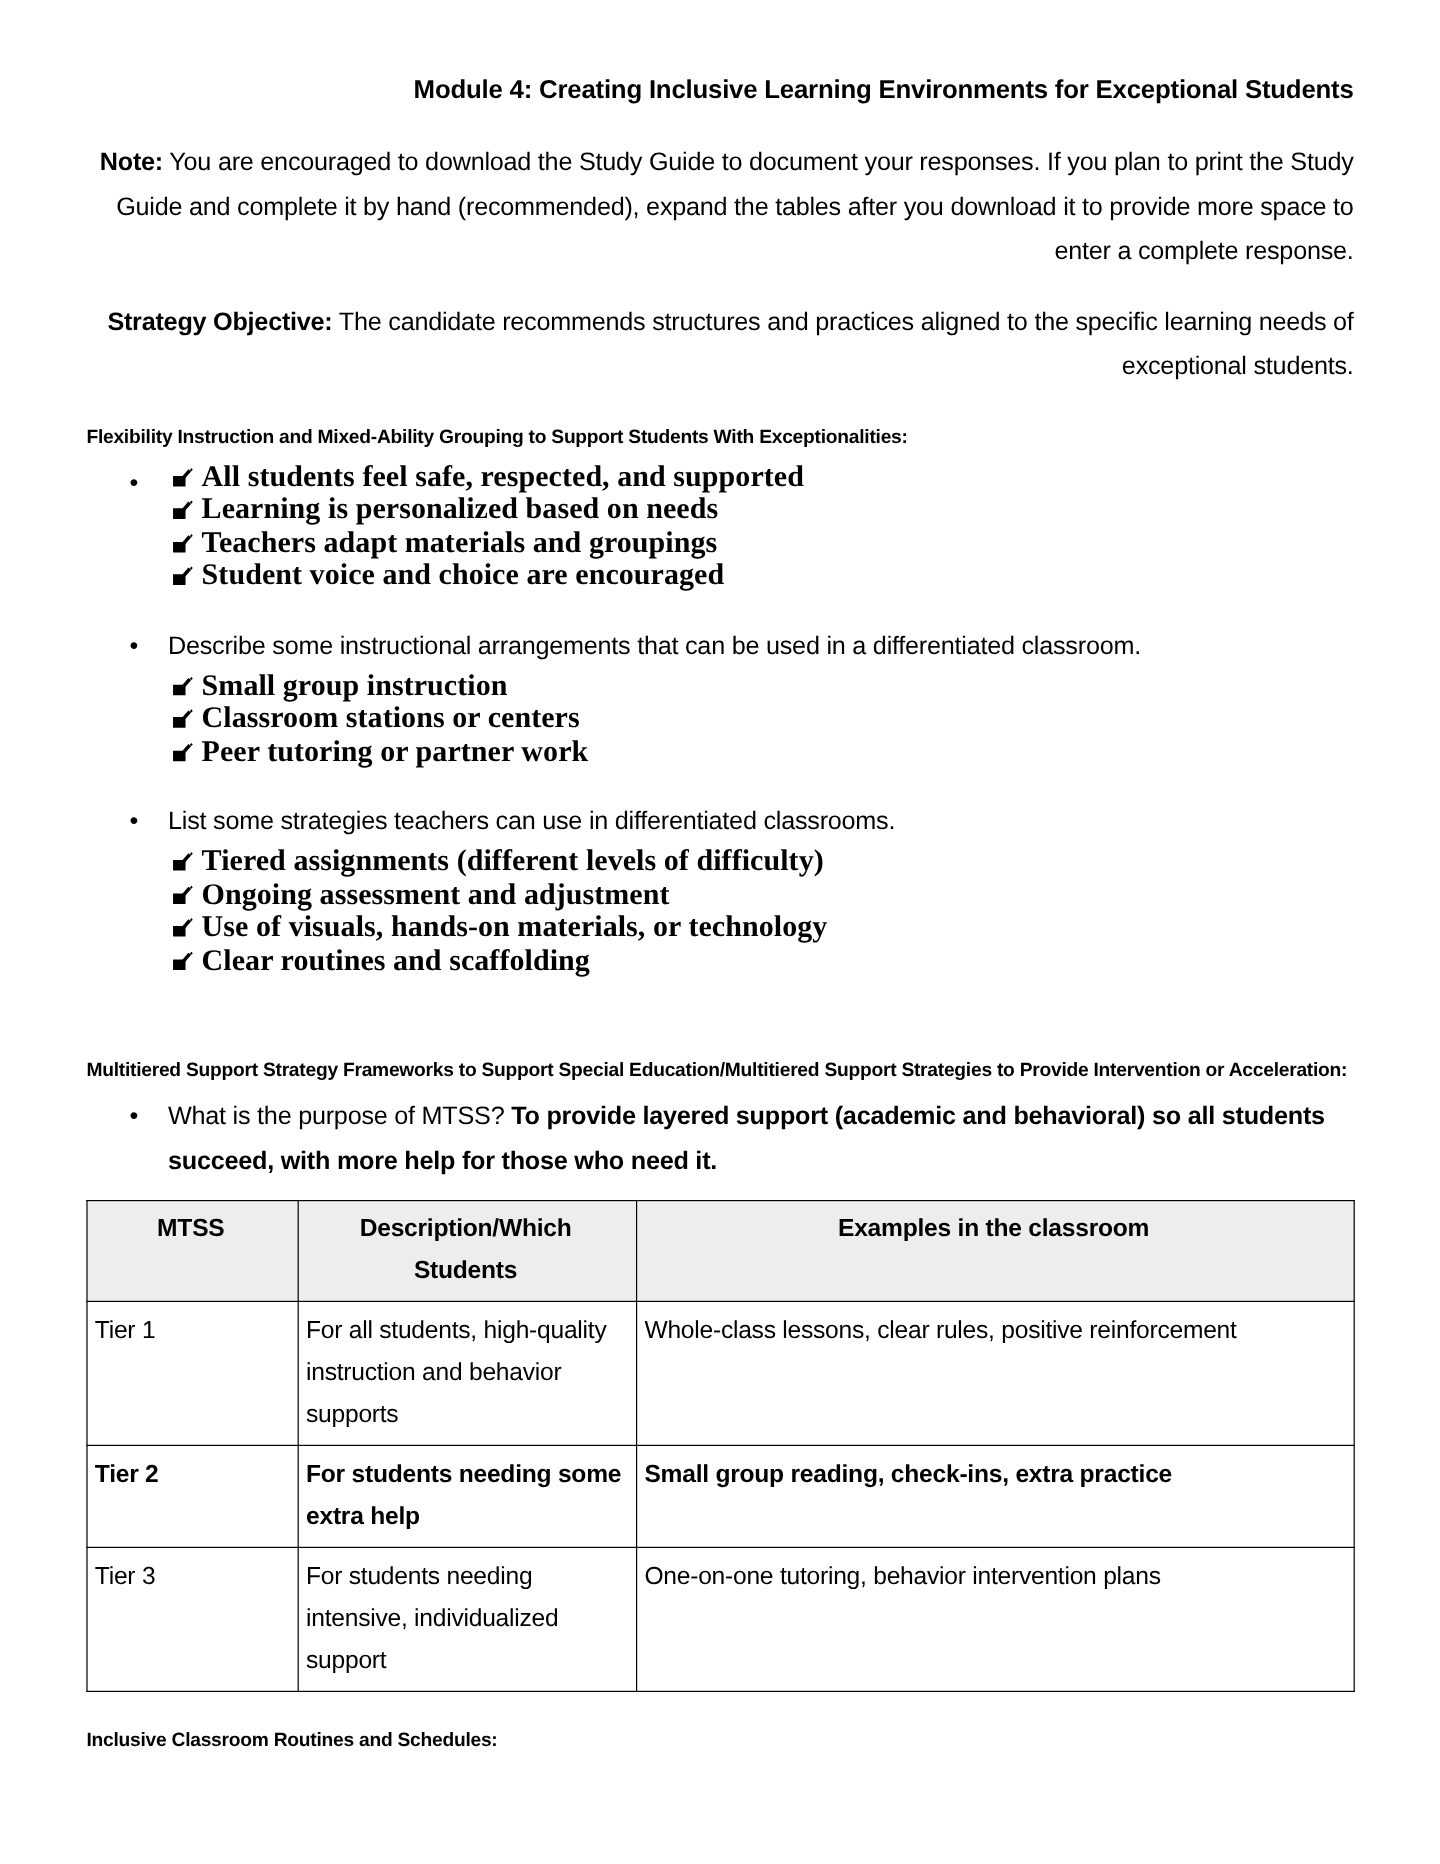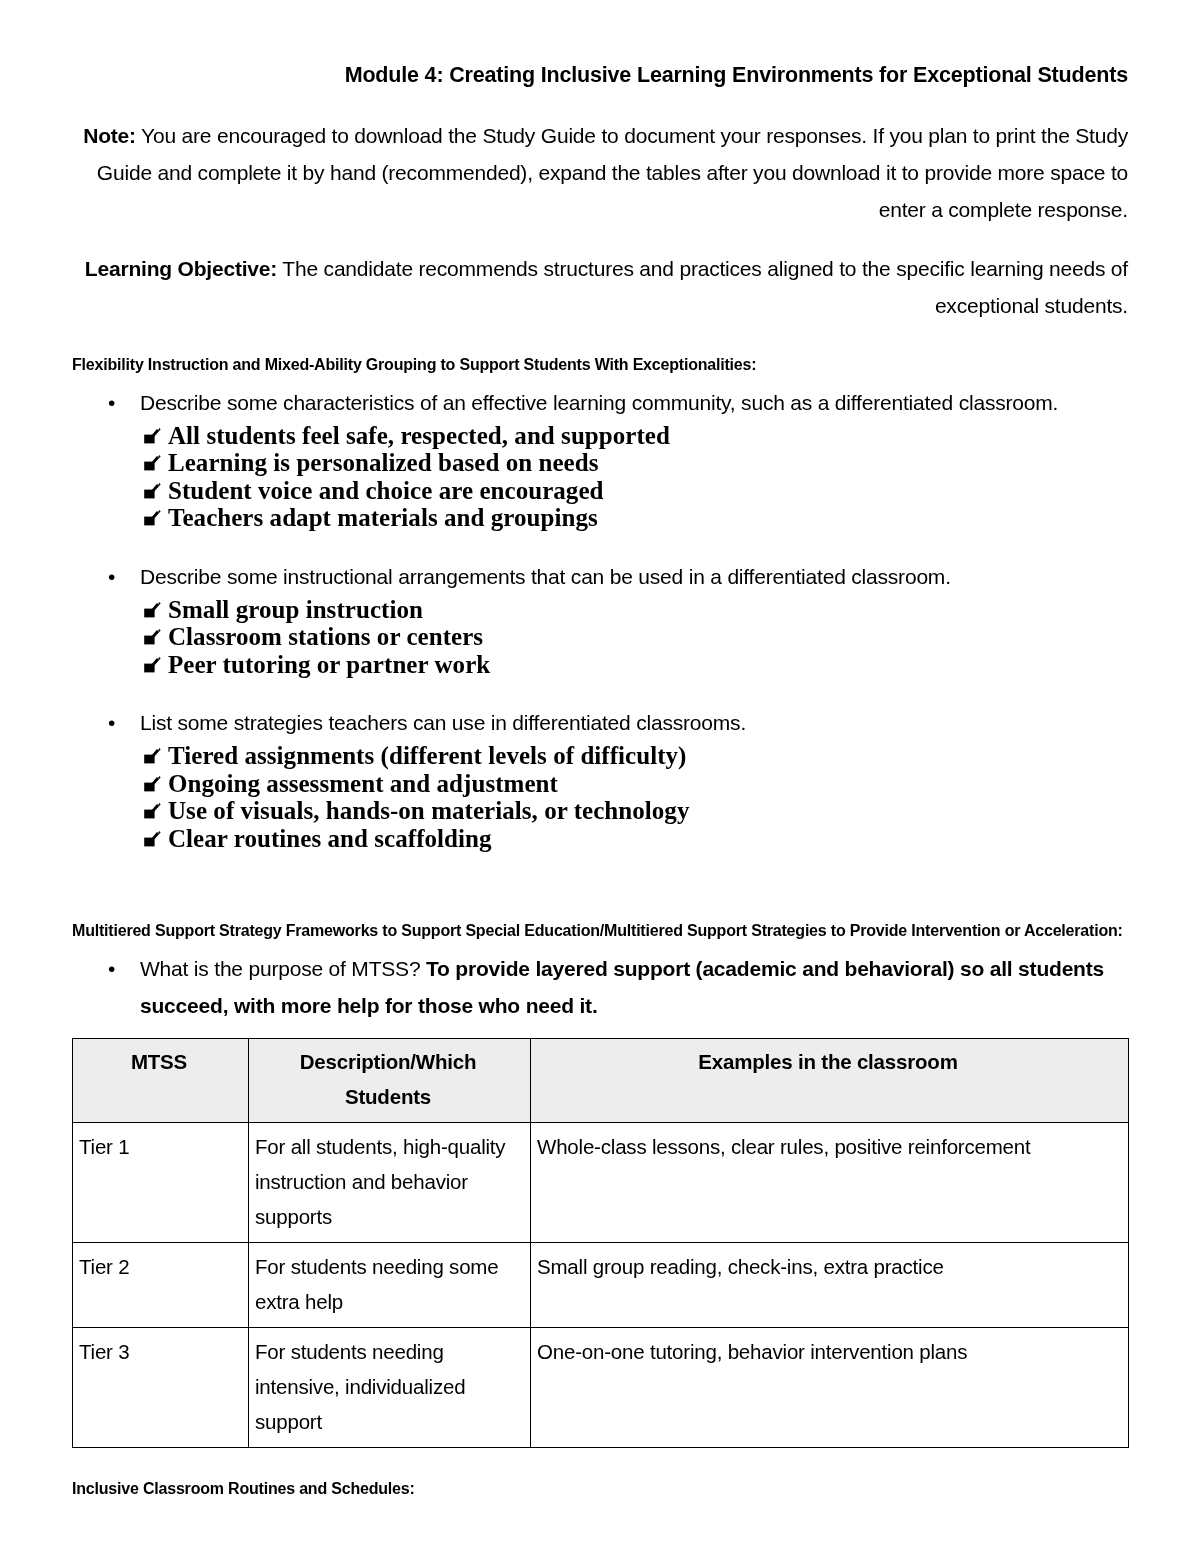--- a/index.html
+++ b/index.html
@@ -129,47 +129,47 @@
     background: #ededed;
     font-weight: bold;
     text-align: center;
     padding-top: 5px;
   }
   .col-tier   { width: 176px; }
   .col-desc   { width: 282px; }
   .col-ex     { width: 598px; }
 
   .row-tier1 td { height: 94px; }
-  .row-tier2 td { height: 59px; }
+  .row-tier2 td { height: 59px; font-weight: bold; }
   .row-tier3 td { height: 94px; }
   .head-row th  { height: 57px; }
 
   .gap-lg { height: 34px; }
   .gap-md { height: 22px; }
 </style>
 </head>
 <body>
 
 <div class="page">
 
   <h1 class="doc-title">Module 4: Creating Inclusive Learning Environments for Exceptional Students</h1>
 
   <p class="para">
     <span class="lead">Note:</span><span> You are encouraged to download the Study Guide to document your responses. If you plan to print the Study Guide and complete it by hand (recommended), expand the tables after you download it to provide more space to enter a complete response.</span>
   </p>
 
   <p class="para">
-    <span class="lead">Learning Objective:</span><span>  The candidate recommends structures and practices aligned to the specific learning needs of exceptional students.</span>
+    <span class="lead">Strategy Objective:</span><span>  The candidate recommends structures and practices aligned to the specific learning needs of exceptional students.</span>
   </p>
 
   <h2 class="section-head">Flexibility Instruction and Mixed-Ability Grouping to Support Students With Exceptionalities:</h2>
 
   <div class="bullet-group">
     <p class="main-bullet">
-      <span class="dot">•</span><span>Describe some characteristics of an effective learning community, such as a differentiated classroom.</span>
+      <span class="dot">•</span>
     </p>
     <ul class="sub-list">
       <li class="sub-item">
         <span class="marker">
             <svg width="19" height="19" viewBox="0 0 19 19">
               <path d="M2.2 7.6 L12.6 7.6 L12.6 16.4 L2.2 16.4 Z" fill="#000"></path>
               <path d="M9.6 8.2 L15.0 2.0 L17.2 3.9 L11.8 10.1 Z" fill="#000"></path>
               <path d="M17.2 3.9 L18.6 2.4 L17.6 1.1 L16.2 2.6 Z" fill="#000"></path>
             </svg>
           </span>
@@ -186,31 +186,31 @@
         <span>Learning is personalized based on needs</span>
       </li>
       <li class="sub-item">
         <span class="marker">
             <svg width="19" height="19" viewBox="0 0 19 19">
               <path d="M2.2 7.6 L12.6 7.6 L12.6 16.4 L2.2 16.4 Z" fill="#000"></path>
               <path d="M9.6 8.2 L15.0 2.0 L17.2 3.9 L11.8 10.1 Z" fill="#000"></path>
               <path d="M17.2 3.9 L18.6 2.4 L17.6 1.1 L16.2 2.6 Z" fill="#000"></path>
             </svg>
           </span>
+        <span>Teachers adapt materials and groupings</span>
+      </li>
+      <li class="sub-item">
+        <span class="marker">
+            <svg width="19" height="19" viewBox="0 0 19 19">
+              <path d="M2.2 7.6 L12.6 7.6 L12.6 16.4 L2.2 16.4 Z" fill="#000"></path>
+              <path d="M9.6 8.2 L15.0 2.0 L17.2 3.9 L11.8 10.1 Z" fill="#000"></path>
+              <path d="M17.2 3.9 L18.6 2.4 L17.6 1.1 L16.2 2.6 Z" fill="#000"></path>
+            </svg>
+          </span>
         <span>Student voice and choice are encouraged</span>
-      </li>
-      <li class="sub-item">
-        <span class="marker">
-            <svg width="19" height="19" viewBox="0 0 19 19">
-              <path d="M2.2 7.6 L12.6 7.6 L12.6 16.4 L2.2 16.4 Z" fill="#000"></path>
-              <path d="M9.6 8.2 L15.0 2.0 L17.2 3.9 L11.8 10.1 Z" fill="#000"></path>
-              <path d="M17.2 3.9 L18.6 2.4 L17.6 1.1 L16.2 2.6 Z" fill="#000"></path>
-            </svg>
-          </span>
-        <span>Teachers adapt materials and groupings</span>
       </li>
     </ul>
   </div>
 
   <div class="bullet-group">
     <p class="main-bullet">
       <span class="dot">•</span><span>Describe some instructional arrangements that can be used in a differentiated classroom.</span>
     </p>
     <ul class="sub-list">
       <li class="sub-item">

